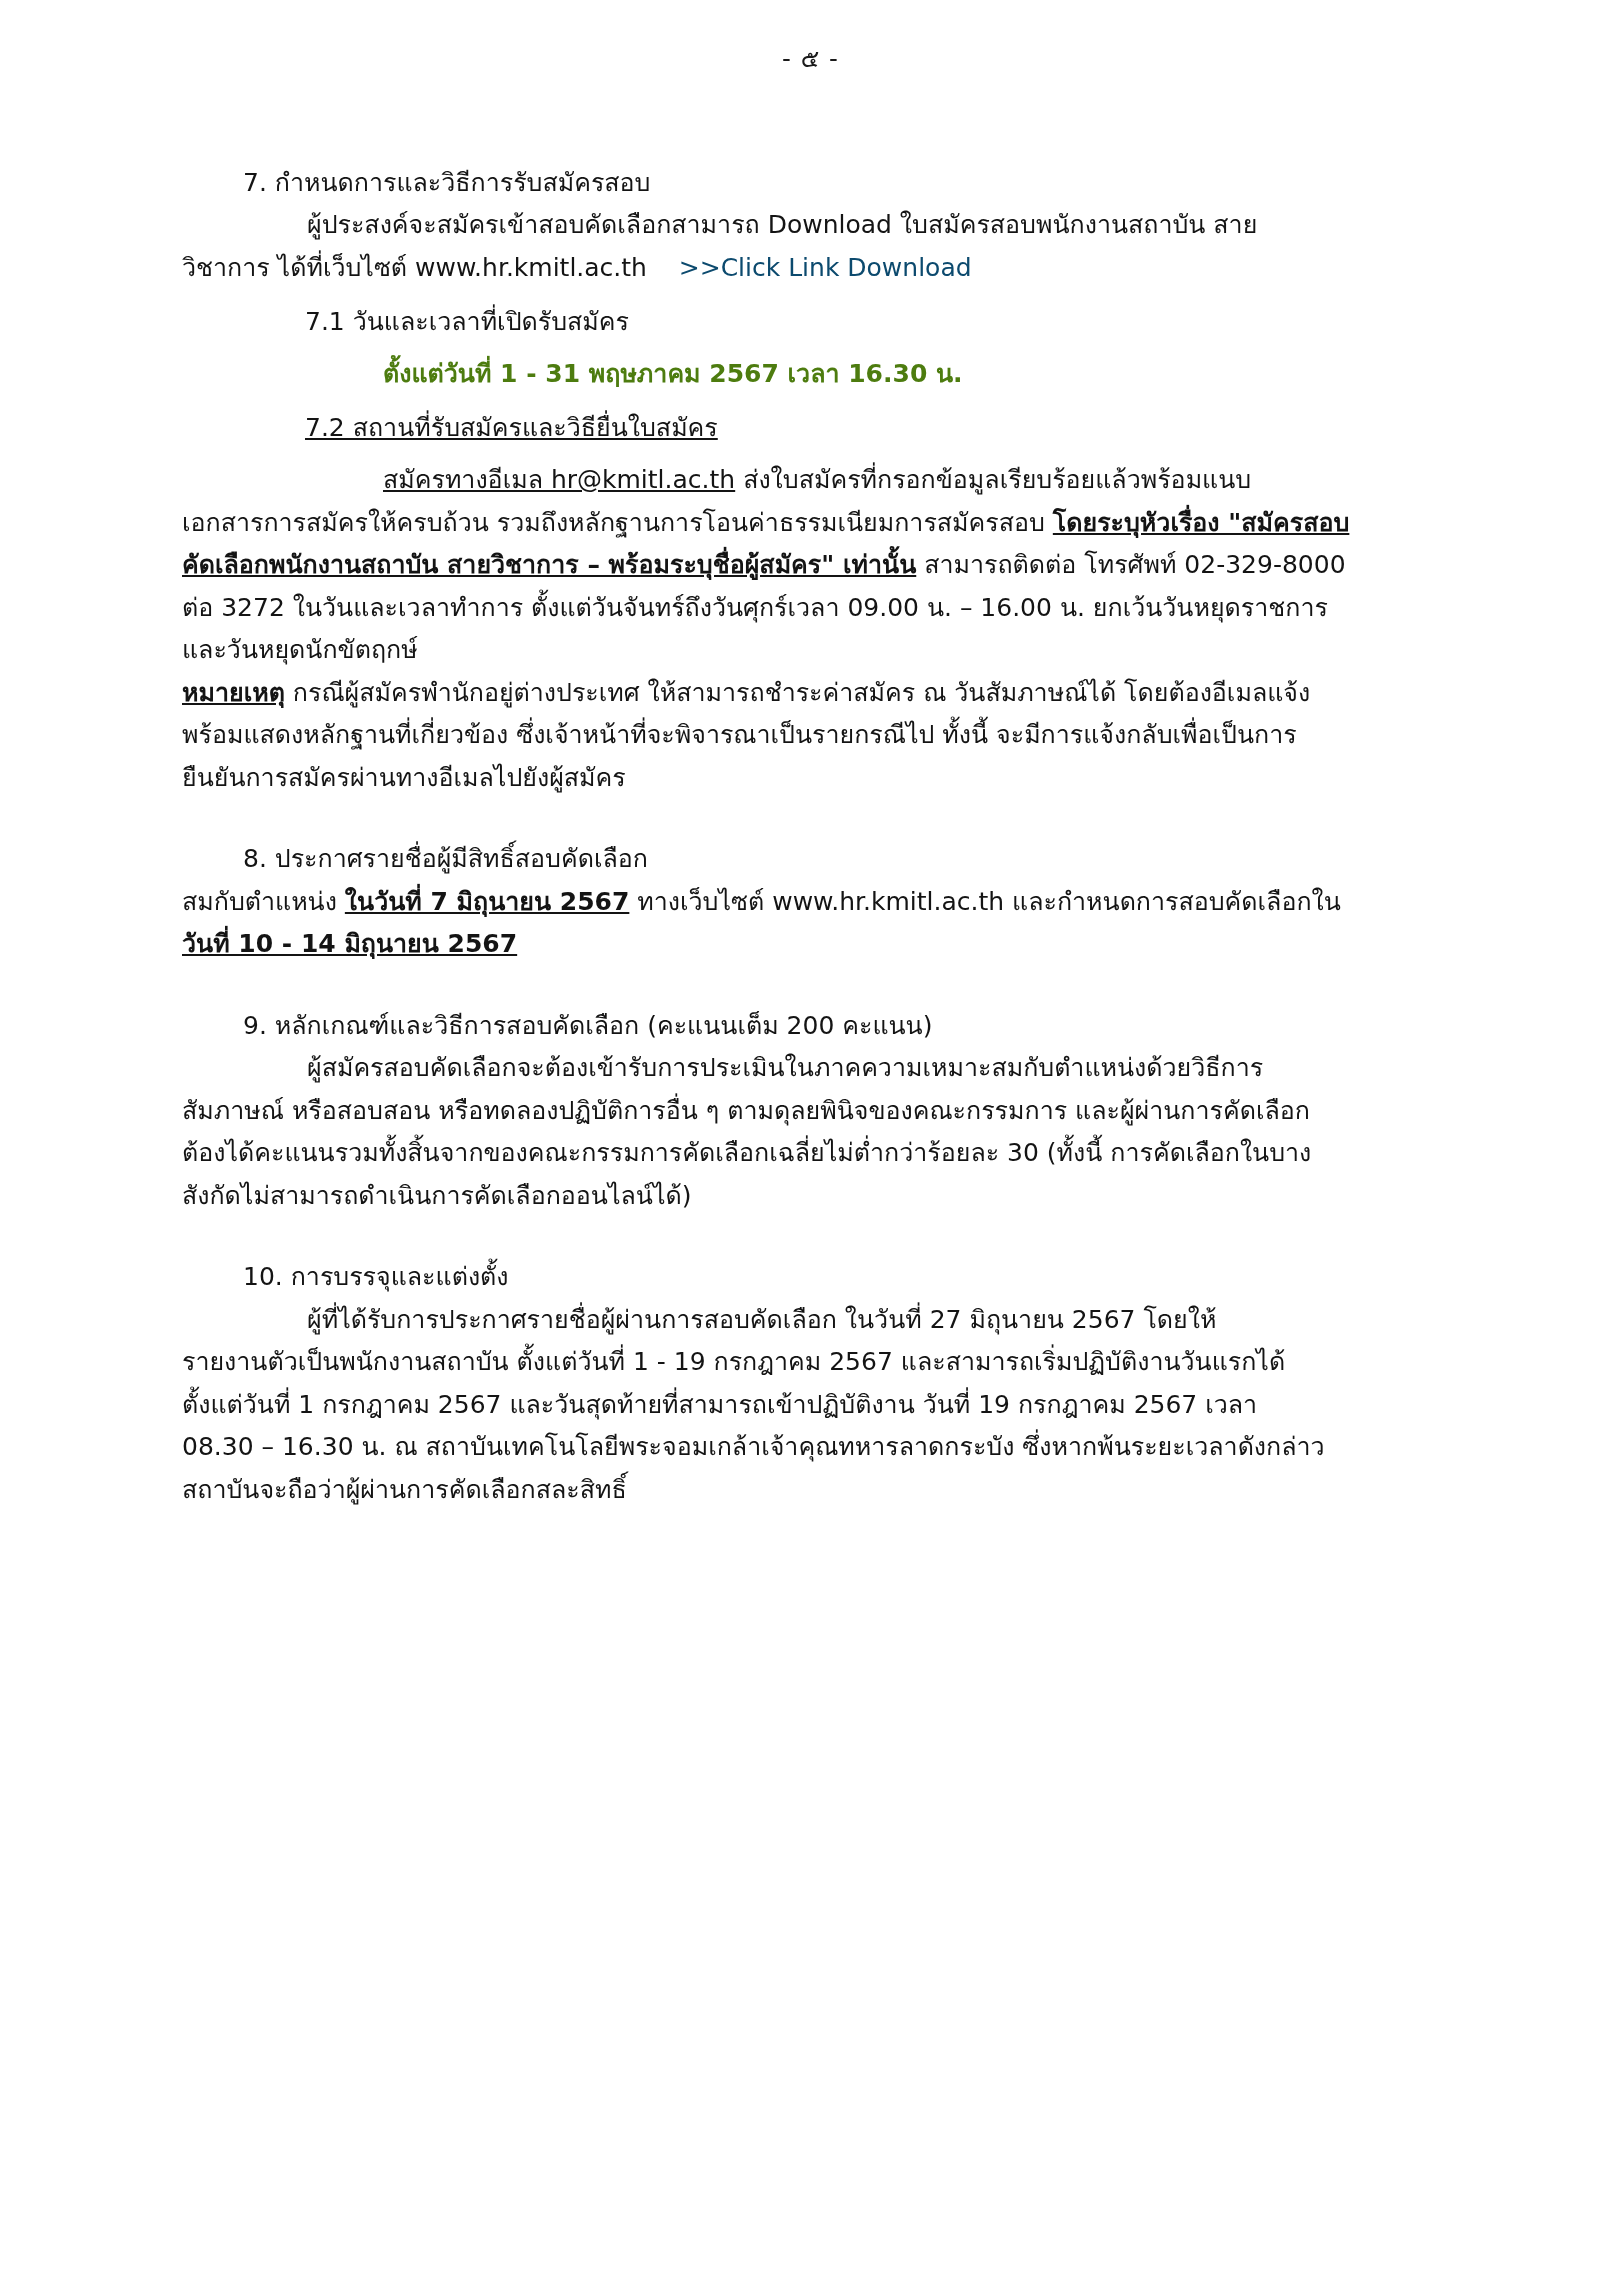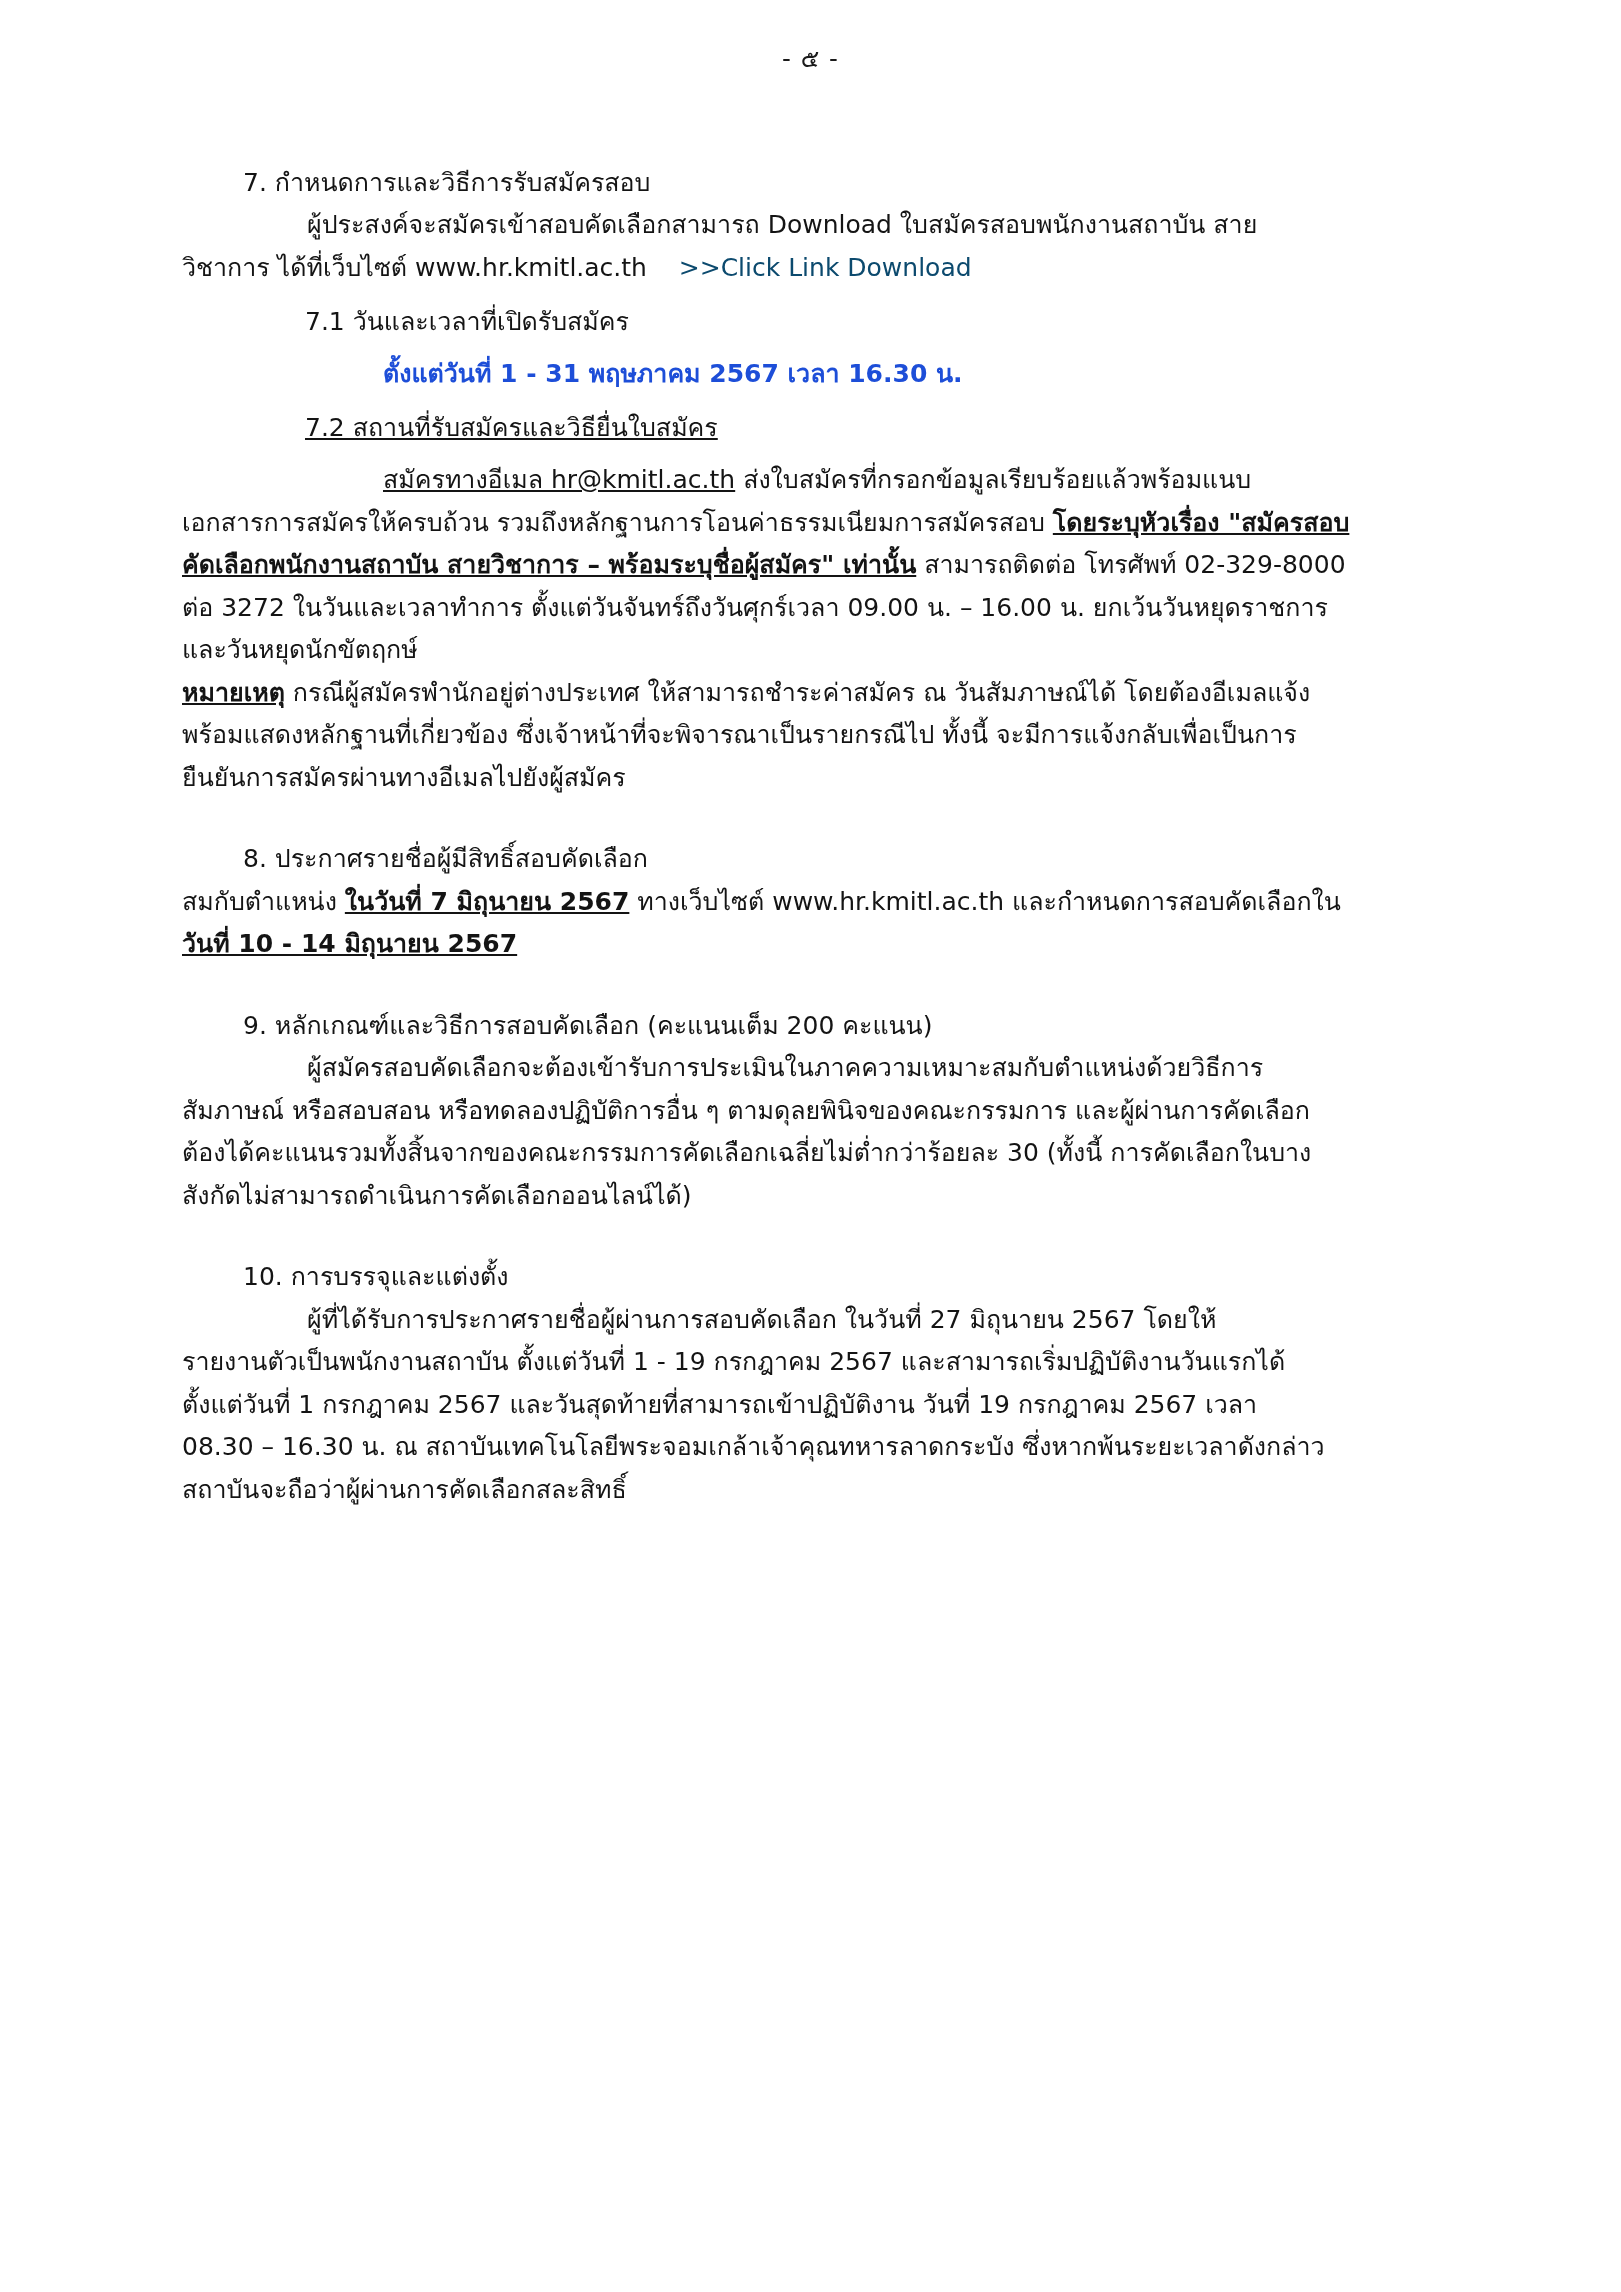--- a/index.html
+++ b/index.html
@@ -51,21 +51,21 @@
   .indent-para {
     text-indent: 125px;
   }
   .indent-para-deep {
     text-indent: 201px;
   }
   .blue {
     color: #0c4a6e;
   }
   .green {
-    color: #1d4ed8;
+    color: #4d7c0f;
     font-weight: bold;
   }
   .ul {
     text-decoration: underline;
   }
   .b {
     font-weight: bold;
   }
   .justify {
     text-align: justify;

